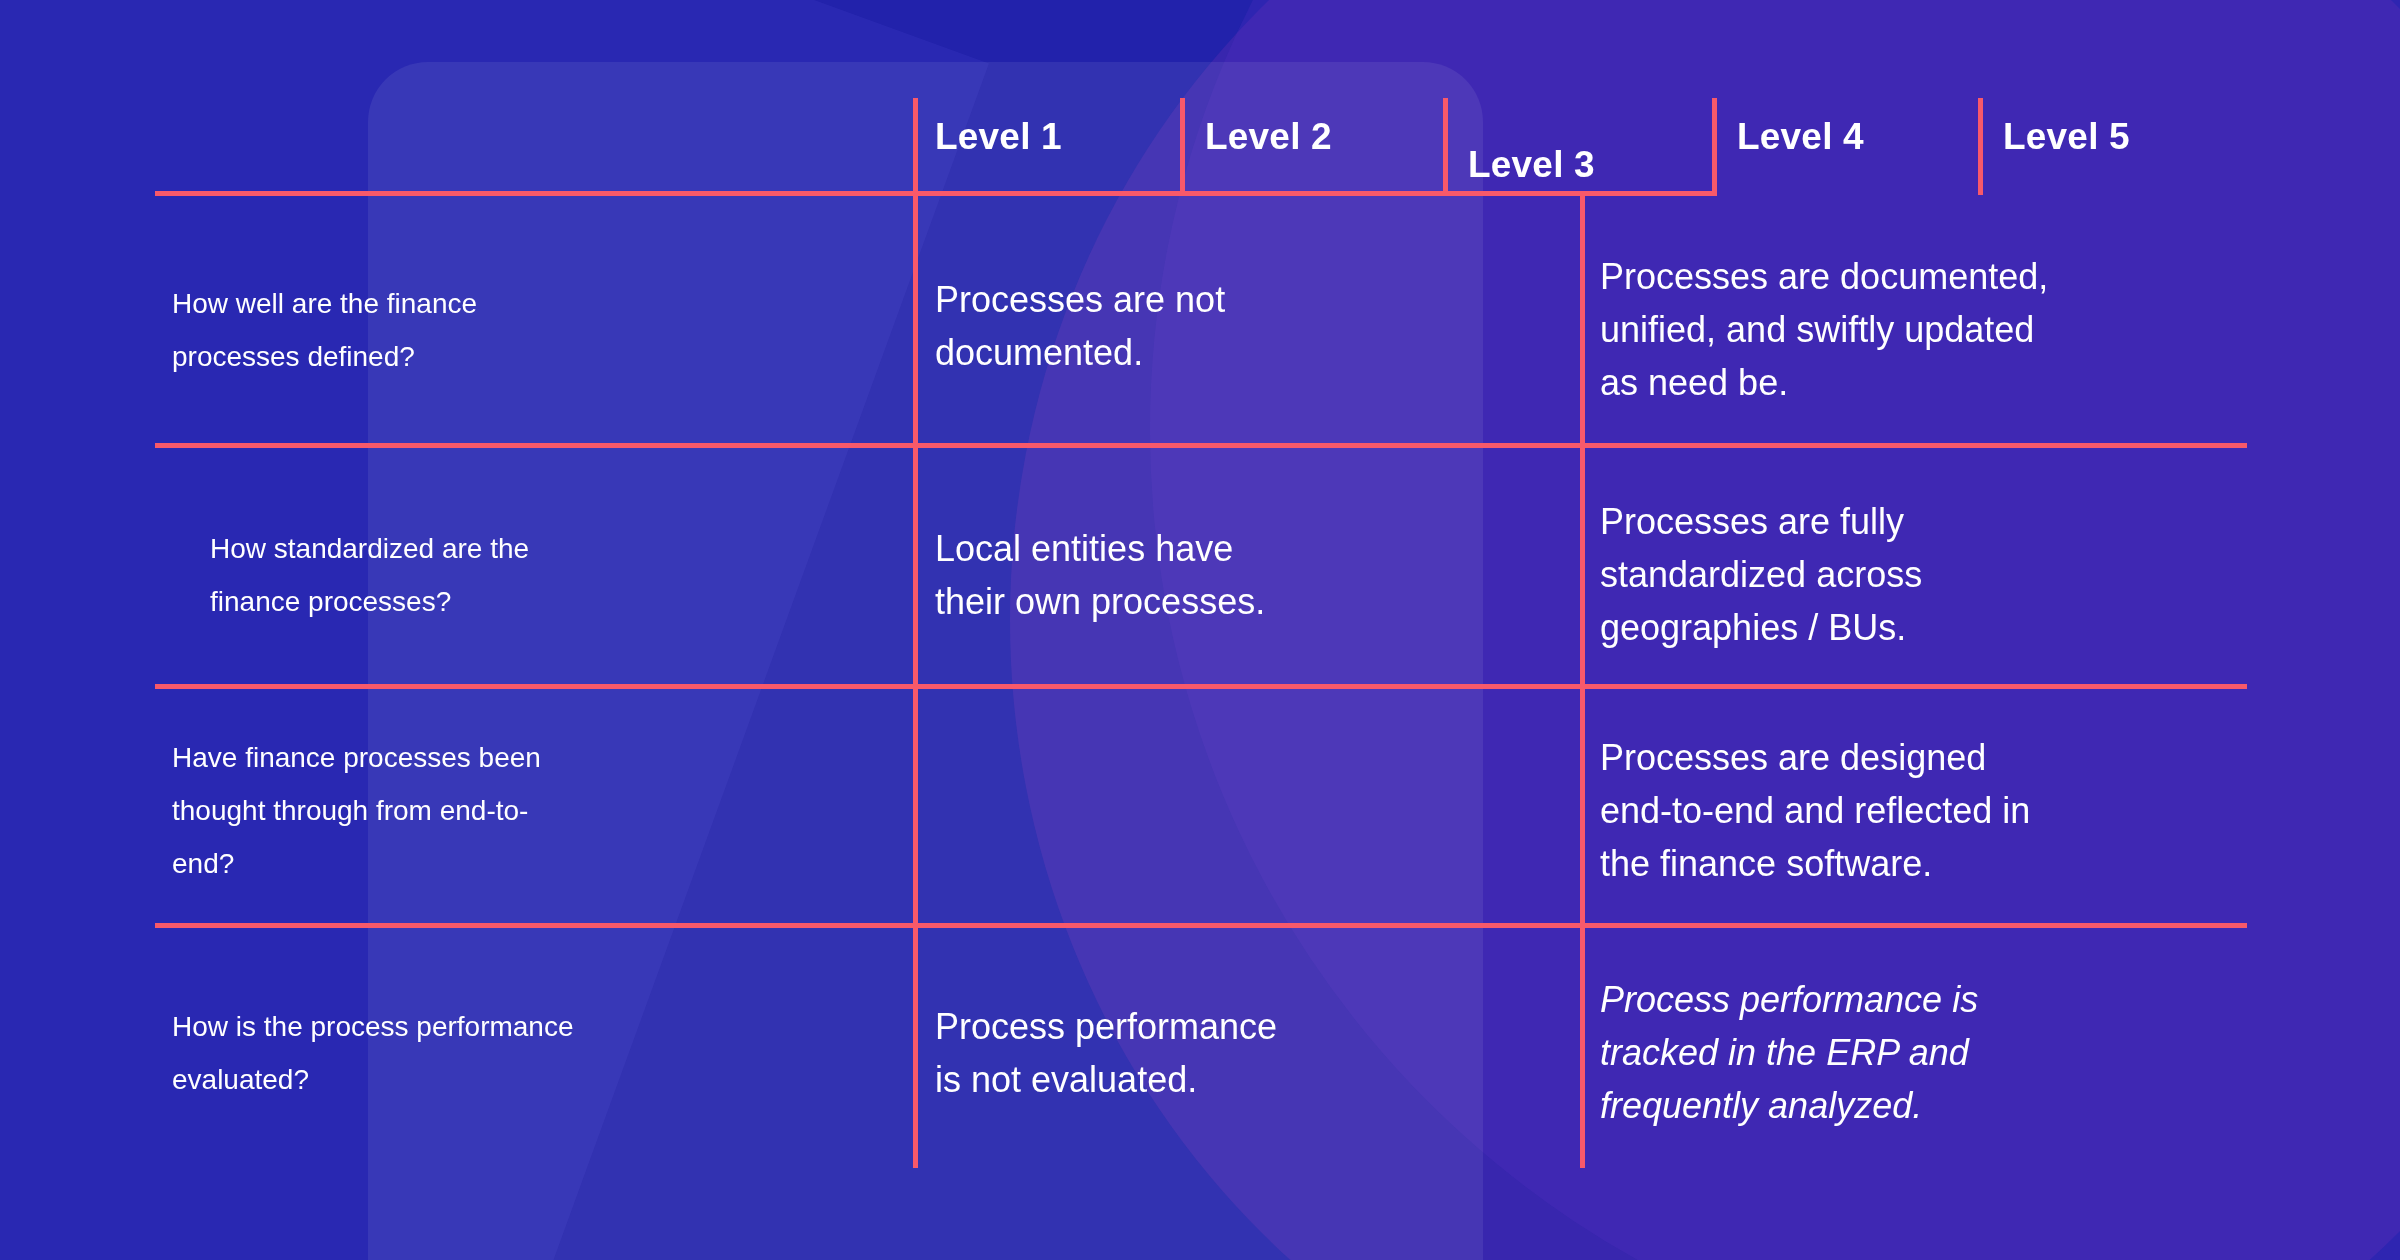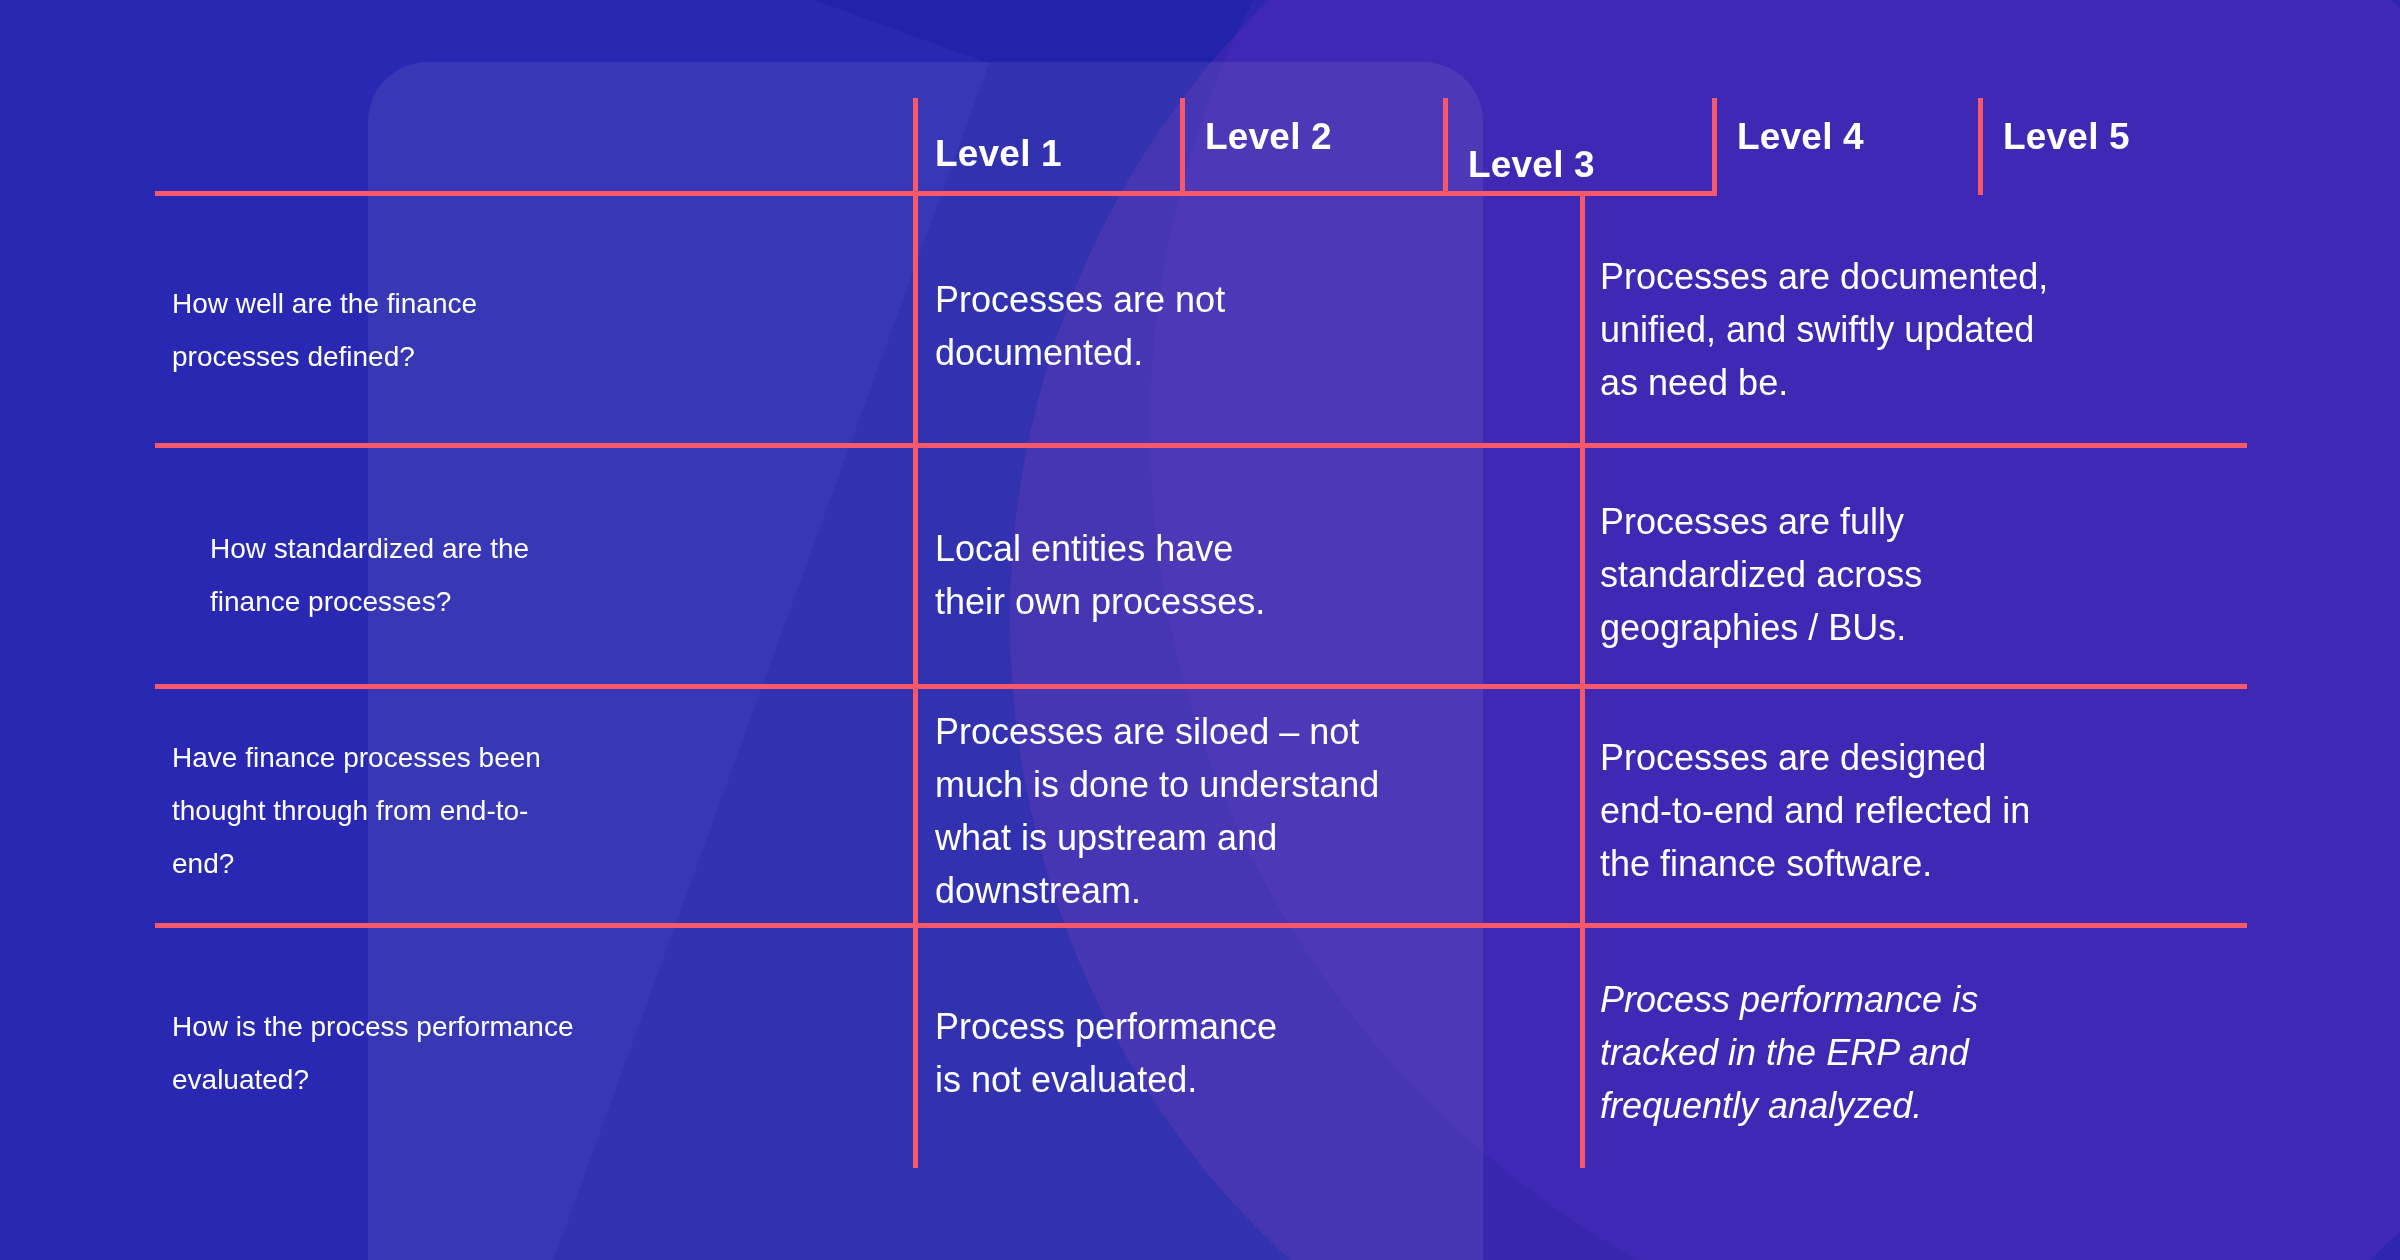--- a/index.html
+++ b/index.html
@@ -77,21 +77,21 @@
 
   <div class="bg-layer">
     <div class="bg-ellipse"></div>
     <div class="bg-sweep"></div>
     <div class="bg-diagonal"></div>
     <div class="bg-rounded"></div>
   </div>
 
   <div id="table">
 
-    <div class="hdr" style="left:935px;margin-top:17px;">Level 1</div>
+    <div class="hdr" style="left:935px;">Level 1</div>
     <div class="hdr" style="left:1205px;">Level 2</div>
     <div class="hdr" style="left:1468px;margin-top:28px;">Level 3</div>
     <div class="hdr" style="left:1737px;">Level 4</div>
     <div class="hdr" style="left:2003px;">Level 5</div>
 
     <div class="rule-v" style="left:913px;  top:98px;  height:97px;"></div>
     <div class="rule-v" style="left:1180px; top:98px;  height:97px;"></div>
     <div class="rule-v" style="left:1443px; top:98px;  height:97px;"></div>
     <div class="rule-v" style="left:1712px; top:98px;  height:97px;"></div>
     <div class="rule-v" style="left:1978px; top:98px;  height:97px;"></div>
@@ -118,24 +118,20 @@
 finance processes?</div>
     <div class="cell" style="left:935px;  top:522px; width:620px;">Local entities have
 their own processes.</div>
     <div class="cell" style="left:1600px; top:495px; width:680px;">Processes are fully
 standardized across
 geographies / BUs.</div>
 
     <div class="cell q" style="left:172px;  top:731px; width:760px;">Have finance processes been
 thought through from end-to-
 end?</div>
-    <div class="cell" style="left:935px;  top:705px; width:660px;">Processes are siloed – not
-much is done to understand
-what is upstream and
-downstream.</div>
     <div class="cell" style="left:1600px; top:731px; width:700px;">Processes are designed
 end-to-end and reflected in
 the finance software.</div>
 
     <div class="cell q" style="left:172px;  top:1000px; width:780px;">How is the process performance
 evaluated?</div>
     <div class="cell" style="left:935px;  top:1000px; width:620px;">Process performance
 is not evaluated.</div>
     <div class="cell" style="left:1600px; top:973px;  width:700px;font-style:italic;">Process performance is
 tracked in the ERP and

